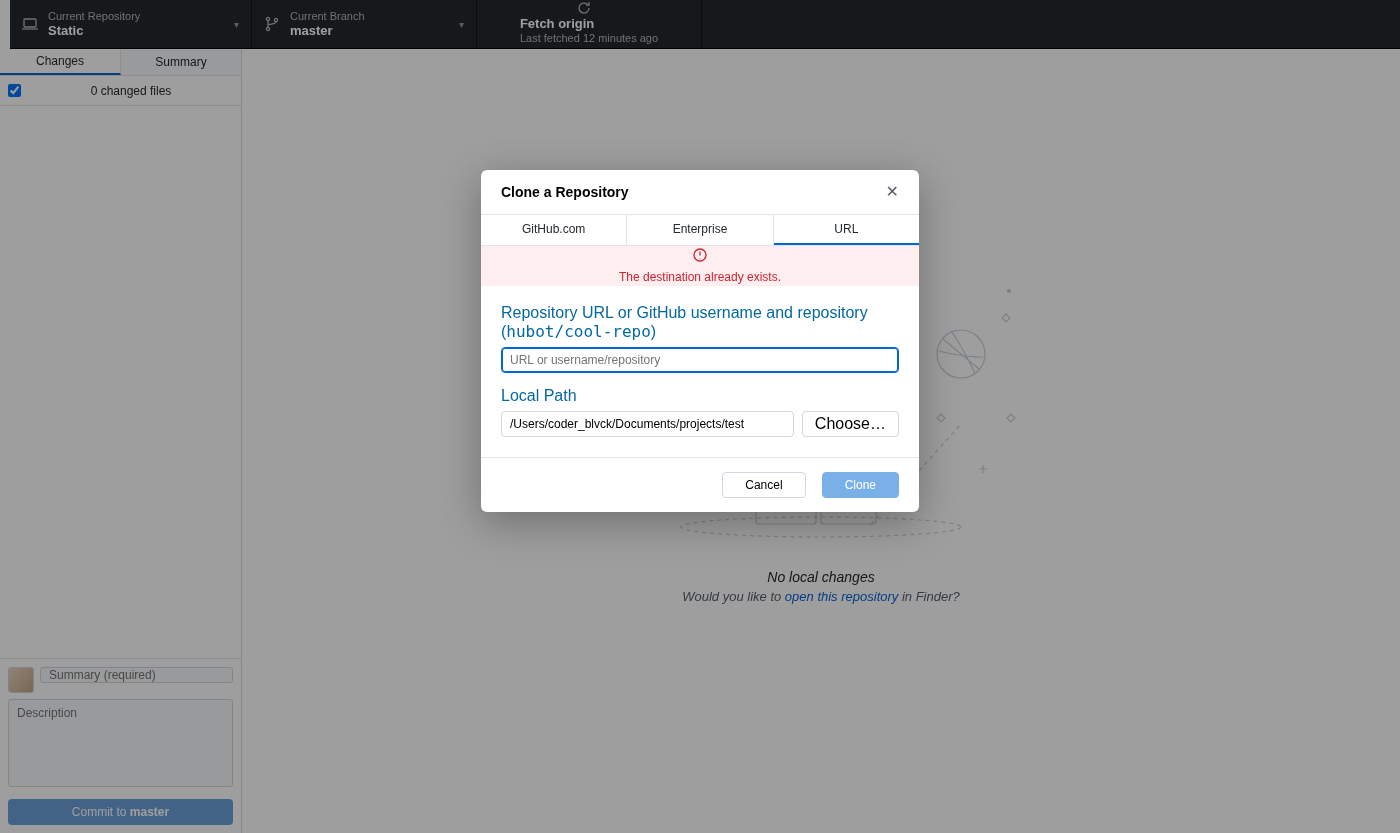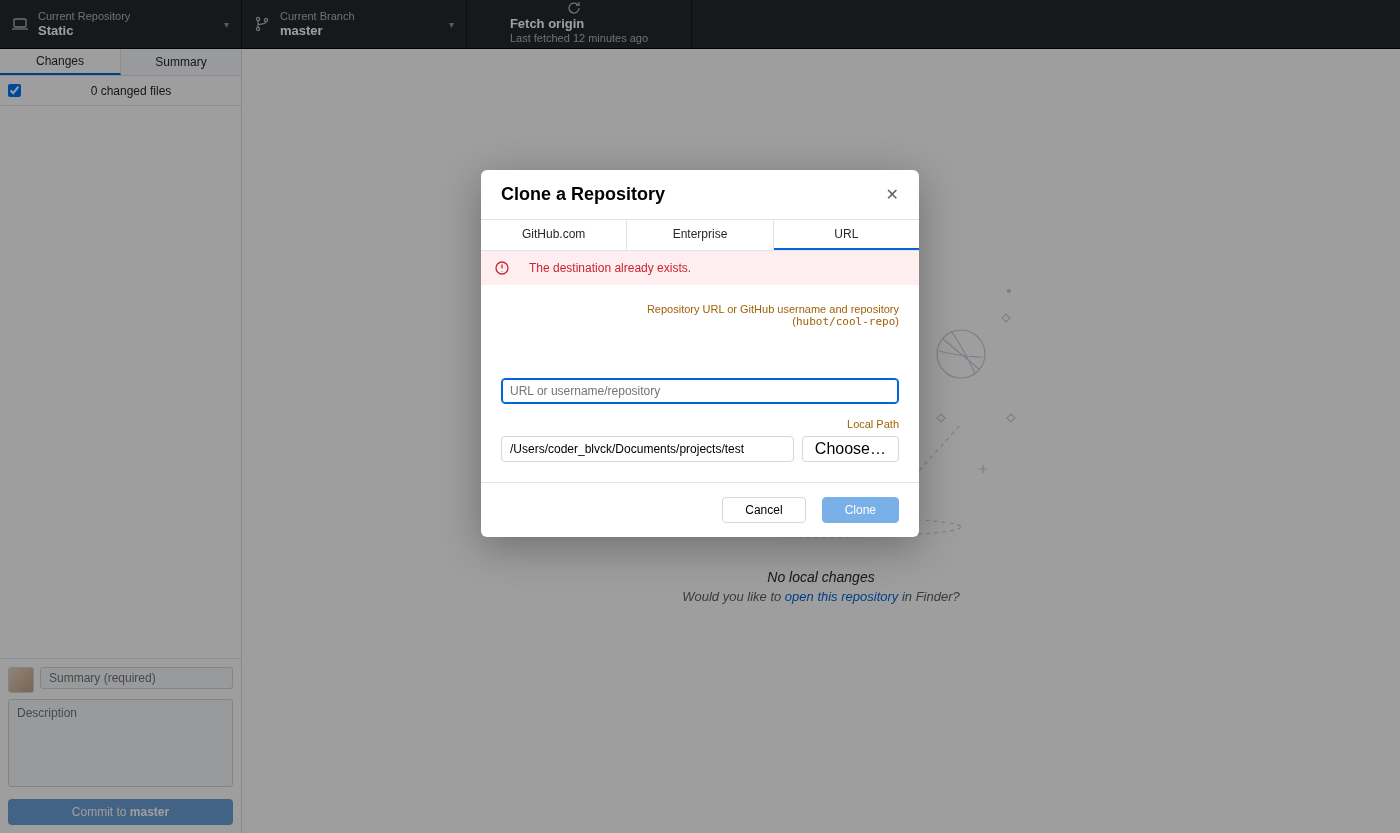--- a/index.html
+++ b/index.html
@@ -1,18 +1,18 @@
 <!DOCTYPE html>
 <html><head>
 <meta charset="utf-8">
 <style>
 * { margin: 0; padding: 0; box-sizing: border-box; font-family: -apple-system, BlinkMacSystemFont, "Segoe UI", Helvetica, Arial, sans-serif; }
 html, body { width: 1400px; height: 833px; overflow: hidden; background: #fff; }
 
-.toolbar { display: flex; height: 49px; background: #24292e; color: #fff; border-bottom: 1px solid #000; }
+.toolbar { display: flex; height: 49px; background: #24292e; color: #fff; border-bottom: 1px solid #000; margin-left: 10px; }
 .toolbar-item { display: flex; align-items: center; padding: 0 12px; border-right: 1px solid #141414; position: relative; }
 .toolbar-item .icon { width: 16px; height: 16px; margin-right: 10px; display: flex; align-items: center; justify-content: center; }
 .toolbar-item .labels { display: flex; flex-direction: column; line-height: 1.2; }
 .toolbar-item .small-label { font-size: 11px; color: #b4b8bb; }
 .toolbar-item .bold-label { font-size: 13px; font-weight: 600; color: #fff; }
 .toolbar-item .chevron { margin-left: auto; font-size: 10px; color: #8b949e; padding-left: 30px; }
 #tb-repo { width: 242px; }
 #tb-branch { width: 225px; }
 #tb-fetch { width: 225px; flex-direction: column; }
 
@@ -25,50 +25,50 @@
 
 .changes-row { display: flex; align-items: center; height: 30px; border-bottom: 1px solid #e1e4e8; padding: 0 8px; font-size: 12px; }
 .changes-row input[type="checkbox"] { margin-right: 8px; }
 .changes-row .count-label { flex: 1; text-align: center; color: #24292e; }
 
 .sidebar-spacer { flex: 1; }
 
 .commit-area { padding: 8px; border-top: 1px solid #e1e4e8; }
 .summary-row { display: flex; gap: 6px; margin-bottom: 6px; }
 .avatar { width: 26px; height: 26px; border-radius: 3px; background: linear-gradient(135deg,#e8d5c4,#c4a584); border: 1px solid #d0d7de; }
-.summary-input { flex: 1; height: 22px; border: 1px solid #d0d7de; border-radius: 3px; padding: 0 8px; font-size: 12px; background: #f6f8fa; }
+.summary-input { flex: 1; height: 16px; border: 1px solid #d0d7de; border-radius: 3px; padding: 0 8px; font-size: 12px; background: #f6f8fa; }
 .desc-input { width: 100%; height: 88px; border: 1px solid #d0d7de; border-radius: 3px; padding: 6px 8px; font-size: 12px; resize: none; background: #f6f8fa; font-family: inherit; }
 .commit-btn { width: 100%; height: 26px; margin-top: 8px; border: none; border-radius: 4px; background: #6ca0d8; color: #fff; font-size: 12px; cursor: pointer; }
 .commit-btn strong { font-weight: 600; }
 
 .main { flex: 1; background: #fff; position: relative; display: flex; flex-direction: column; align-items: center; justify-content: center; font-style: italic; }
 .empty-state { text-align: center; color: #24292e; }
 .empty-illus { width: 420px; height: 280px; margin: 0 auto 10px; position: relative; }
 .empty-title { font-size: 14px; color: #24292e; margin-bottom: 4px; }
 .empty-sub { font-size: 13px; color: #586069; }
 .empty-sub a { color: #0366d6; text-decoration: none; }
 
 
 .overlay { position: absolute; inset: 0; background: rgba(0,0,0,0.38); display: flex; align-items: flex-start; justify-content: center; padding-top: 170px; }
 .modal { width: 438px; background: #fff; border-radius: 6px; box-shadow: 0 10px 40px rgba(0,0,0,.3); overflow: hidden; }
 .modal-header { display: flex; align-items: center; justify-content: space-between; padding: 14px 20px; }
-.modal-title { font-size: 18px; font-weight: 600; }
+.modal-title { font-size: 14px; font-weight: 600; }
 .modal-close { font-size: 16px; color: #586069; cursor: pointer; background: none; border: none; line-height: 1; }
 .modal-tabs { display: flex; border-top: 1px solid #e1e4e8; border-bottom: 1px solid #e1e4e8; }
 .modal-tab { flex: 1; text-align: center; padding: 7px 0; font-size: 12px; color: #24292e; cursor: pointer; border-right: 1px solid #e1e4e8; }
 .modal-tab:last-child { border-right: none; }
 .modal-tab.active { border-bottom: 2px solid #0366d6; }
 
-.error-banner { display: flex; align-items: center; gap: 20px; padding: 10px 14px; background: #ffeef0; color: #cb2431; font-size: 12px; }
+.error-banner { display: flex; align-items: center; gap: 8px; padding: 2px 14px; background: #ffeef0; color: #cb2431; font-size: 12px; flex-direction: column; }
 .error-banner .err-icon { width: 14px; height: 14px; }
 
 .modal-body { padding: 18px 20px 20px; }
-.field-label { font-size: 11px; color: #a16207; margin-bottom: 6px; display: block; text-align: right; }
+.field-label { font-size: 16px; color: #0369a1; margin-bottom: 6px; display: block; }
 .field-label .mono { font-family: ui-monospace, SFMono-Regular, Menlo, monospace; }
-.url-input { width: 100%; height: 26px; border: 1px solid #0366d6; border-radius: 4px; padding: 0 8px; font-size: 12px; outline: none; box-shadow: 0 0 0 1px #0366d6 inset; margin-top: 44px; }
+.url-input { width: 100%; height: 26px; border: 1px solid #0366d6; border-radius: 4px; padding: 0 8px; font-size: 12px; outline: none; box-shadow: 0 0 0 1px #0366d6 inset; }
 .path-row { display: flex; gap: 8px; }
 .path-input { flex: 1; height: 24px; border: 1px solid #d0d7de; border-radius: 4px; padding: 12px 8px; font-size: 12px; }
 .choose-btn { height: 26px; padding: 0 12px; border: 1px solid #d0d7de; border-radius: 4px; background: #fff; font-size: 16px; cursor: pointer; }
 .field-gap { height: 14px; }
 
 .modal-footer { border-top: 1px solid #e1e4e8; padding: 14px 20px; display: flex; justify-content: flex-end; gap: 16px; }
 .btn { height: 26px; padding: 0 22px; border-radius: 4px; font-size: 12px; cursor: pointer; }
 .btn-cancel { background: #fff; border: 1px solid #d0d7de; }
 .btn-primary { background: #79b0e8; border: 1px solid #79b0e8; color: #fff; }
 

